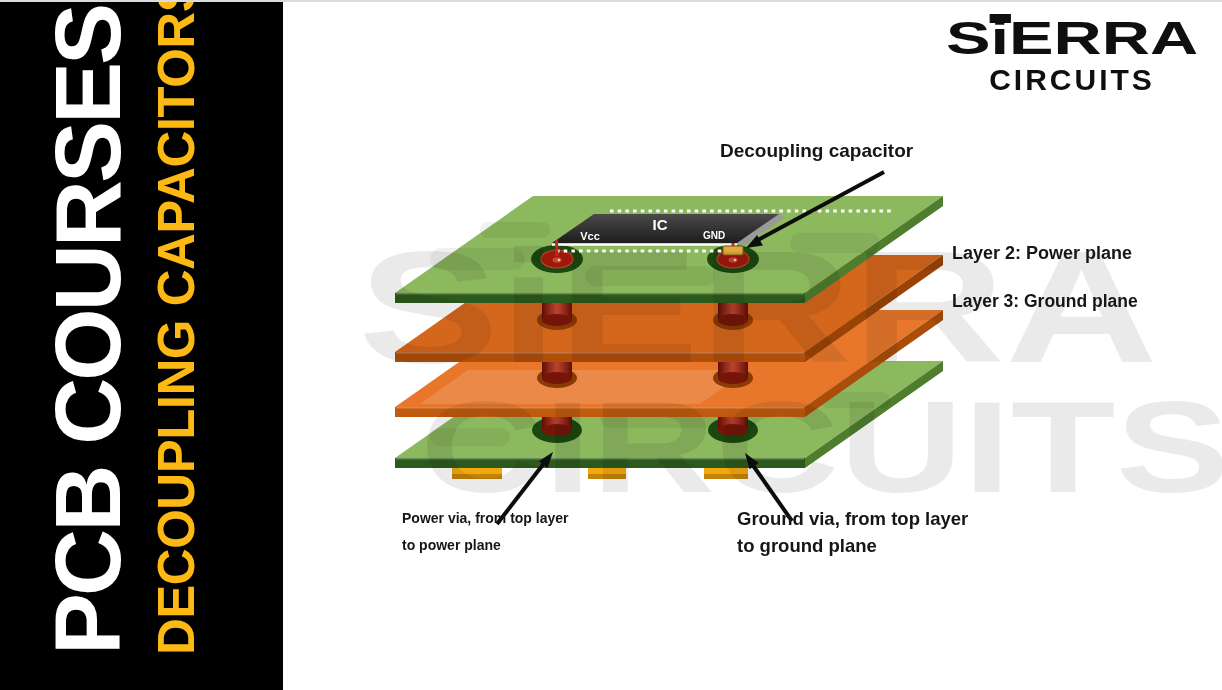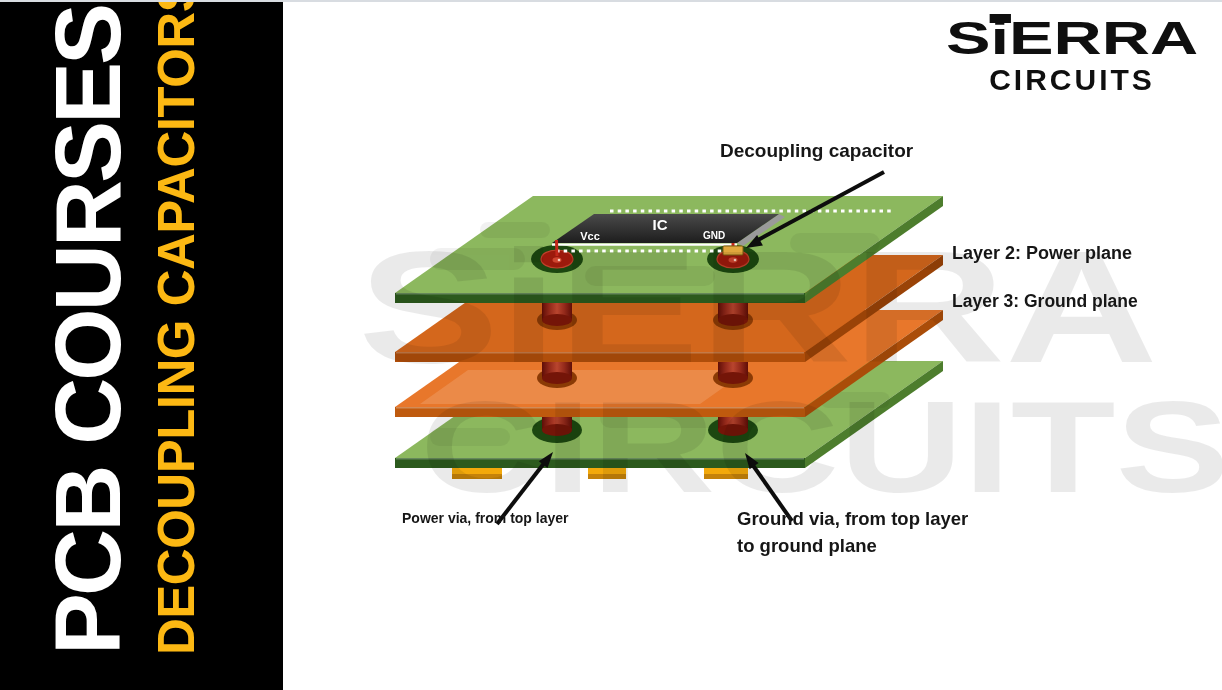--- a/index.html
+++ b/index.html
@@ -178,18 +178,19 @@
       <text x="758" y="362" text-anchor="middle" font-size="160" textLength="800" lengthAdjust="spacingAndGlyphs">SiERRA</text>
       <text x="825" y="492" text-anchor="middle" font-size="130" textLength="810" lengthAdjust="spacingAndGlyphs">CIRCUITS</text>
     </g>
   </svg>
 
   <div class="lbl lbl-decap">Decoupling capacitor</div>
   <div class="lbl lbl-l2">Layer 2: Power plane</div>
   <div class="lbl lbl-l3">Layer 3: Ground plane</div>
   <div class="lbl lbl-pv">
     <div>Power via, from top layer</div>
+    <div>to power plane</div>
   </div>
   <div class="lbl lbl-gv">
     <div>Ground via, from top layer</div>
     <div>to ground plane</div>
   </div>
 </div>
 
 </body></html>

